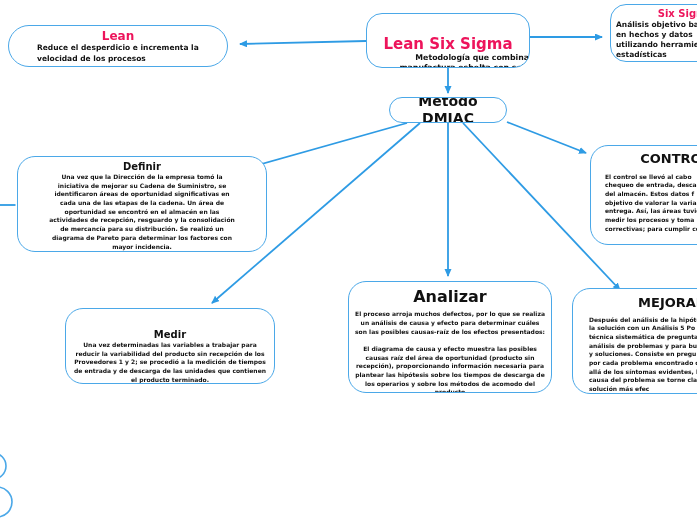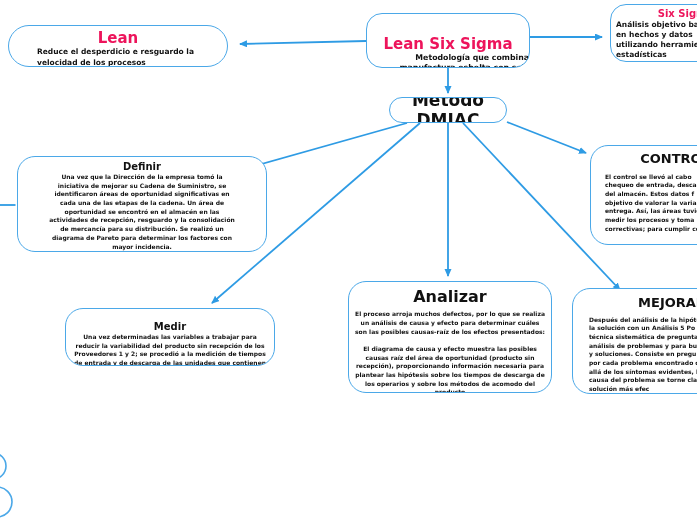--- a/index.html
+++ b/index.html
@@ -25,36 +25,36 @@
   .pink{color:var(--accent-pink);}
   .nb{white-space:pre;font-weight:bold;color:var(--ink);}
   .center{text-align:center;}
   .left{text-align:left;}
 
   #n-lss{left:366px;top:13px;width:164px;height:55px;border-radius:16px;padding-top:21px;}
   #n-lss .nt{font-size:15px;}
   #n-lss .nb{font-size:7.8px;line-height:1.3;text-align:right;}
 
   #n-lean{left:8px;top:25px;width:220px;height:42px;border-radius:21px;padding-top:3px;}
-  #n-lean .nt{font-size:15px;}
+  #n-lean .nt{font-size:12px;}
   #n-lean .nb{font-size:7.5px;line-height:1.4;padding-left:28px;}
 
   #n-six{left:610px;top:4px;width:150px;height:58px;border-radius:16px;padding:3px 4px 0 5px;}
   #n-six .nt{font-size:10px;}
   #n-six .nb{font-size:7.5px;line-height:1.35;}
 
   #n-dmiac{left:389px;top:97px;width:118px;height:26px;border-radius:13px;
     display:flex;align-items:center;justify-content:center;}
-  #n-dmiac .nt{font-size:17px;}
+  #n-dmiac .nt{font-size:14px;}
 
   #n-definir{left:17px;top:156px;width:250px;height:96px;padding-top:4px;}
   #n-definir .nt{font-size:10px;}
   #n-definir .nb{font-size:6px;line-height:1.45;text-align:center;}
 
-  #n-medir{left:65px;top:308px;width:210px;height:58px;padding-top:12px;}
+  #n-medir{left:65px;top:308px;width:210px;height:76px;padding-top:20px;}
   #n-medir .nt{font-size:10px;}
   #n-medir .nb{font-size:6px;line-height:1.45;text-align:center;}
 
   #n-analizar{left:348px;top:281px;width:204px;height:112px;padding-top:5px;}
   #n-analizar .nt{font-size:16px;margin-bottom:4px;}
   #n-analizar .nb{font-size:6px;line-height:1.45;text-align:center;}
 
   #n-control{left:590px;top:145px;width:170px;height:100px;padding-top:5px;}
   #n-control .nt{font-size:13px;margin-bottom:6px;}
   #n-control .nb{font-size:6px;line-height:1.45;padding-left:14px;}
@@ -89,21 +89,21 @@
 
   <div class="node" id="n-lss">
     <div class="nt pink">Lean Six Sigma</div>
     <div class="nb">Metodología que combina
 manufactura esbelta con seis
 sigma</div>
   </div>
 
   <div class="node" id="n-lean">
     <div class="nt pink">Lean</div>
-    <div class="nb left">Reduce el desperdicio e resguardo la
+    <div class="nb left">Reduce el desperdicio e incrementa la
 velocidad de los procesos</div>
   </div>
 
   <div class="node" id="n-six">
     <div class="nt pink">Six Sigma</div>
     <div class="nb left">Análisis objetivo ba
 en hechos y datos
 utilizando herramie
 estadísticas</div>
   </div>

